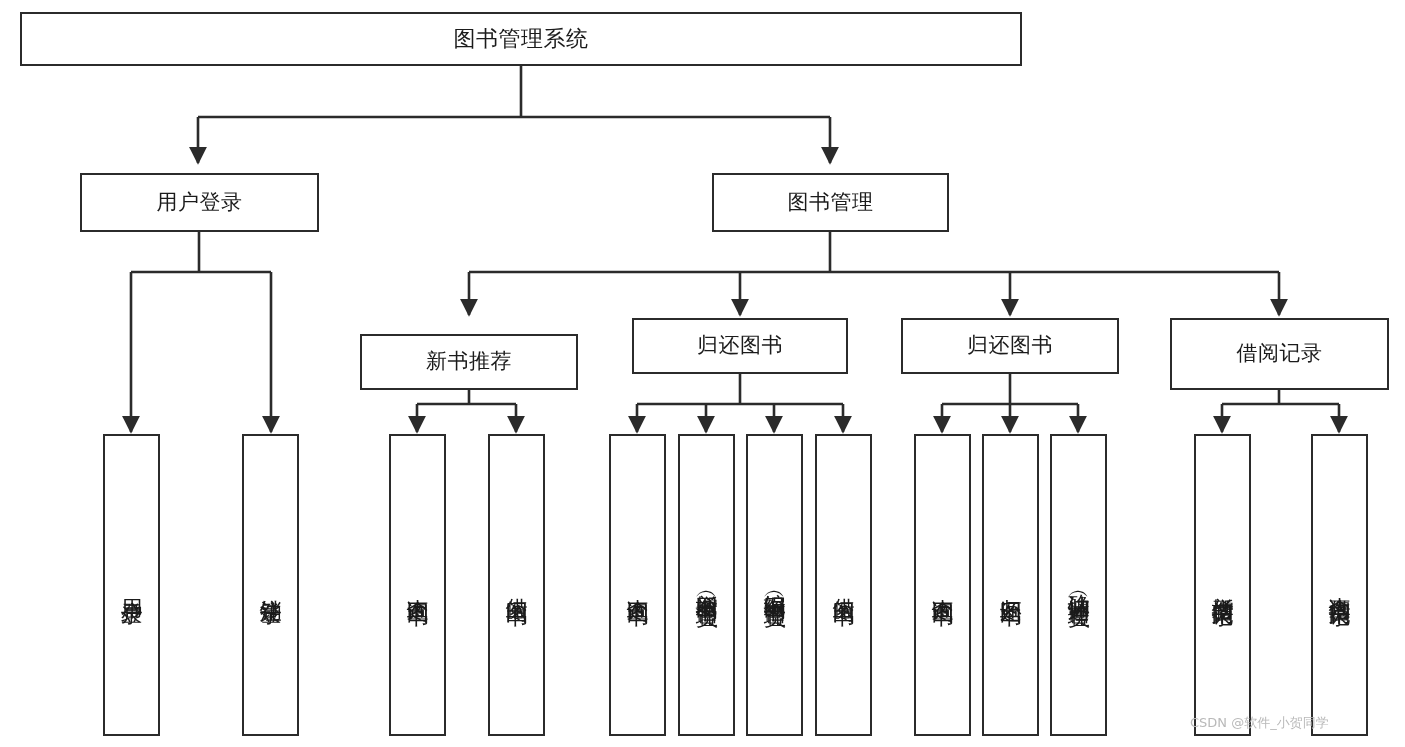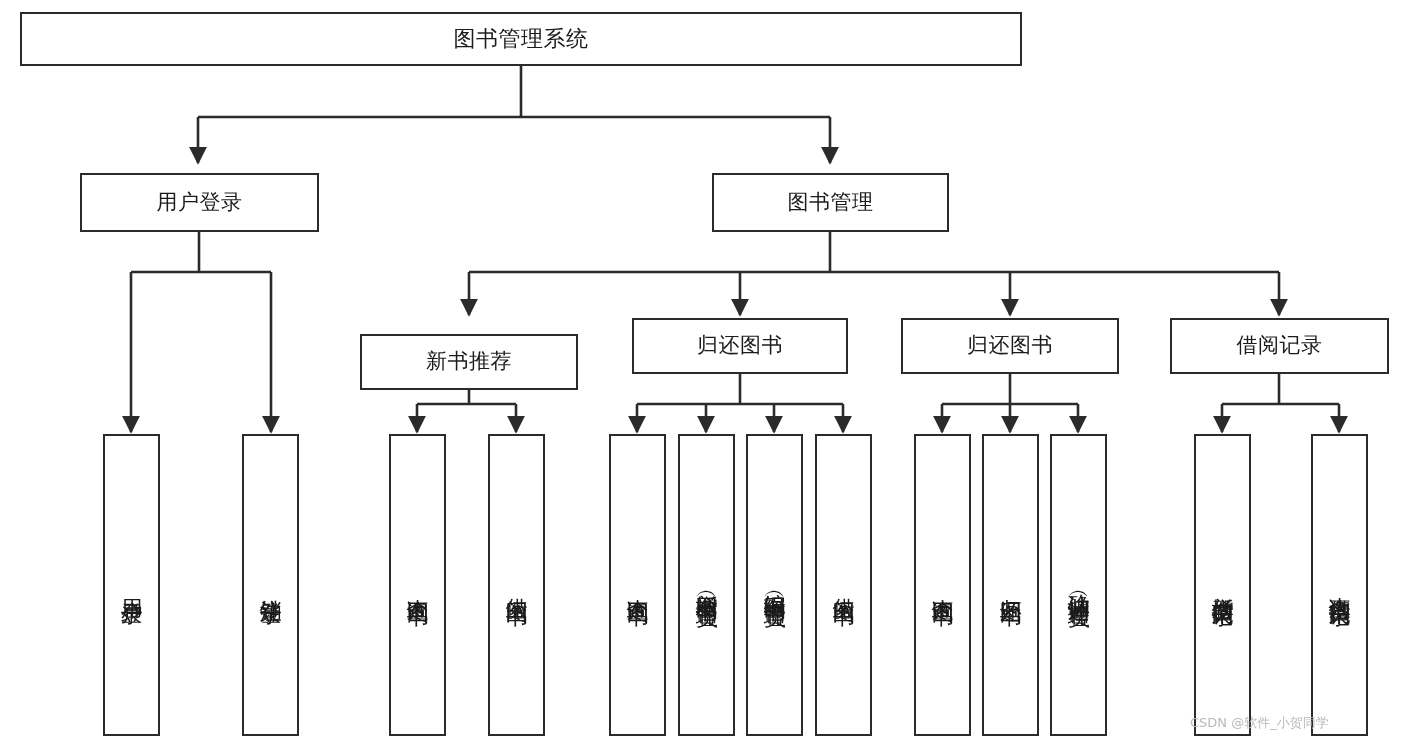--- a/index.html
+++ b/index.html
@@ -144,21 +144,21 @@
 
   <div class="node horiz" style="left:360px; top:318px; width:218px; height:56px;margin-top:16px;">
     <span class="label">新书推荐</span>
   </div>
   <div class="node horiz" style="left:632px; top:318px; width:216px; height:56px;">
     <span class="label">归还图书</span>
   </div>
   <div class="node horiz" style="left:901px; top:318px; width:218px; height:56px;">
     <span class="label">归还图书</span>
   </div>
-  <div class="node horiz" style="left:1170px; top:318px; width:219px; height:56px;">
+  <div class="node horiz" style="left:1170px; top:318px; width:219px; height:72px;">
     <span class="label">借阅记录</span>
   </div>
 
   <div class="node vert" style="left:103px; top:434px; width:57px; height:302px;">
     <span class="label">用户登录</span>
   </div>
   <div class="node vert" style="left:242px; top:434px; width:57px; height:302px;">
     <span class="label">注销登录</span>
   </div>
 

